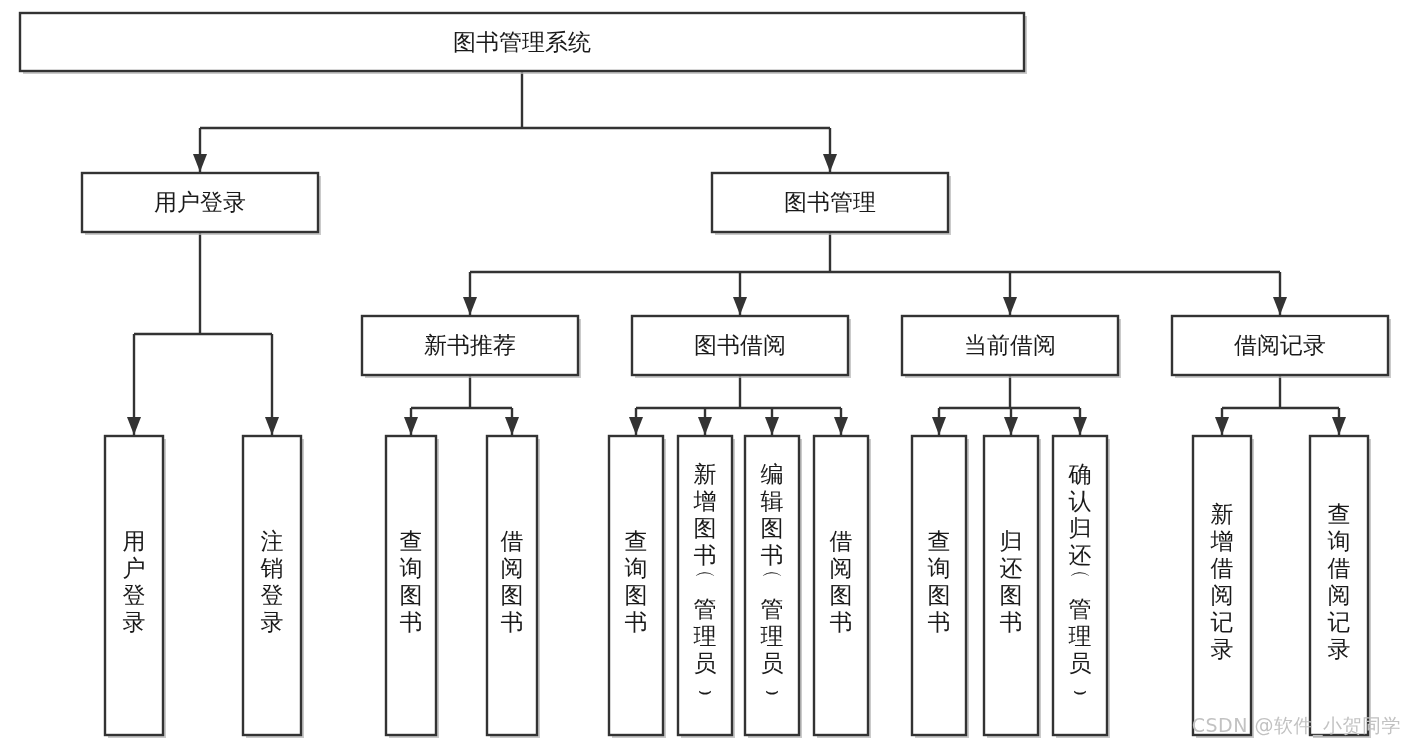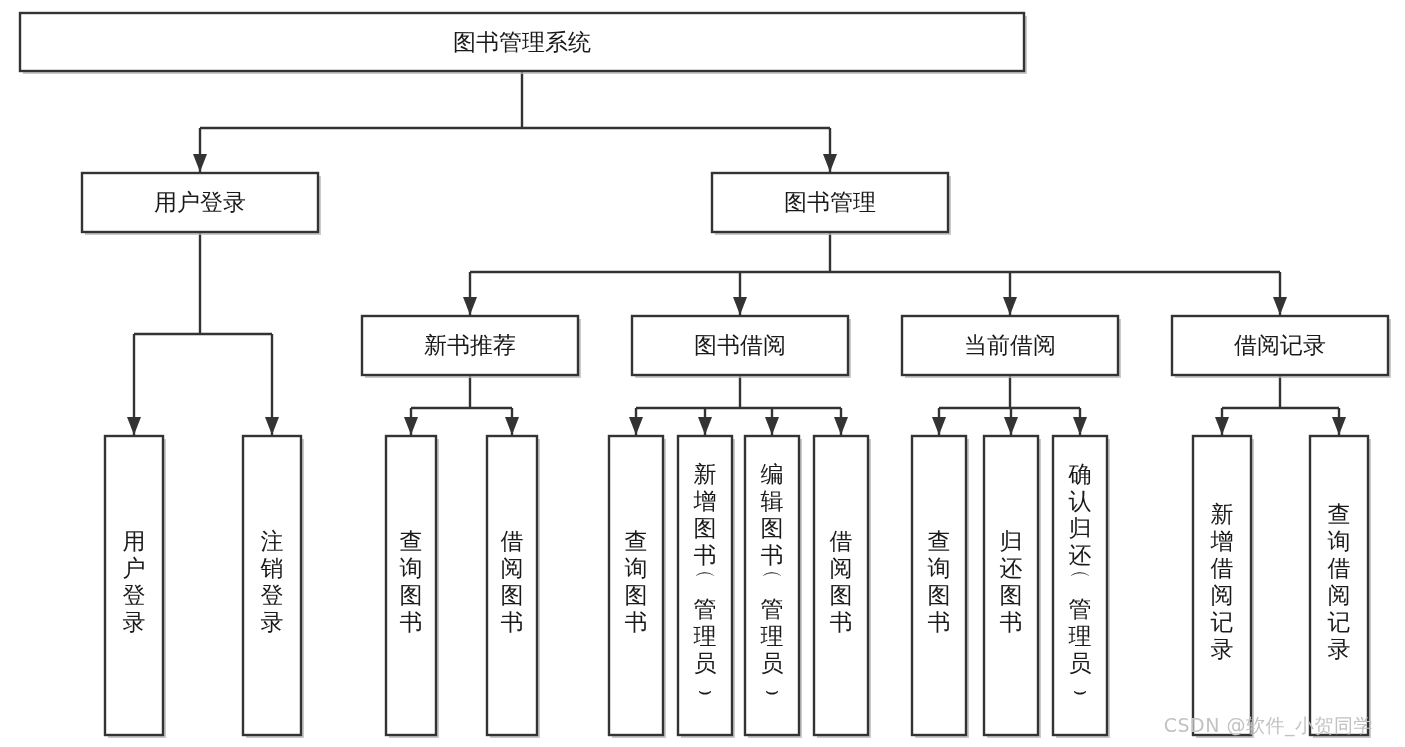--- a/index.html
+++ b/index.html
@@ -55,21 +55,21 @@
     dominant-baseline: middle;
   }
   .node-label-v {
     font-family: "DejaVu Sans", "Liberation Sans", sans-serif;
     font-size: 23px;
     fill: #1a1a1a;
     text-anchor: middle;
   }
   .watermark-text {
     position: absolute;
-    right: 32px;
+    right: 4px;
     bottom: 8px;
     font-family: "DejaVu Sans", "Liberation Sans", sans-serif;
     font-size: 19px;
     color: #c2c2c2;
     letter-spacing: 0.5px;
     white-space: nowrap;
     pointer-events: none;
   }
 </style>
 </head>

